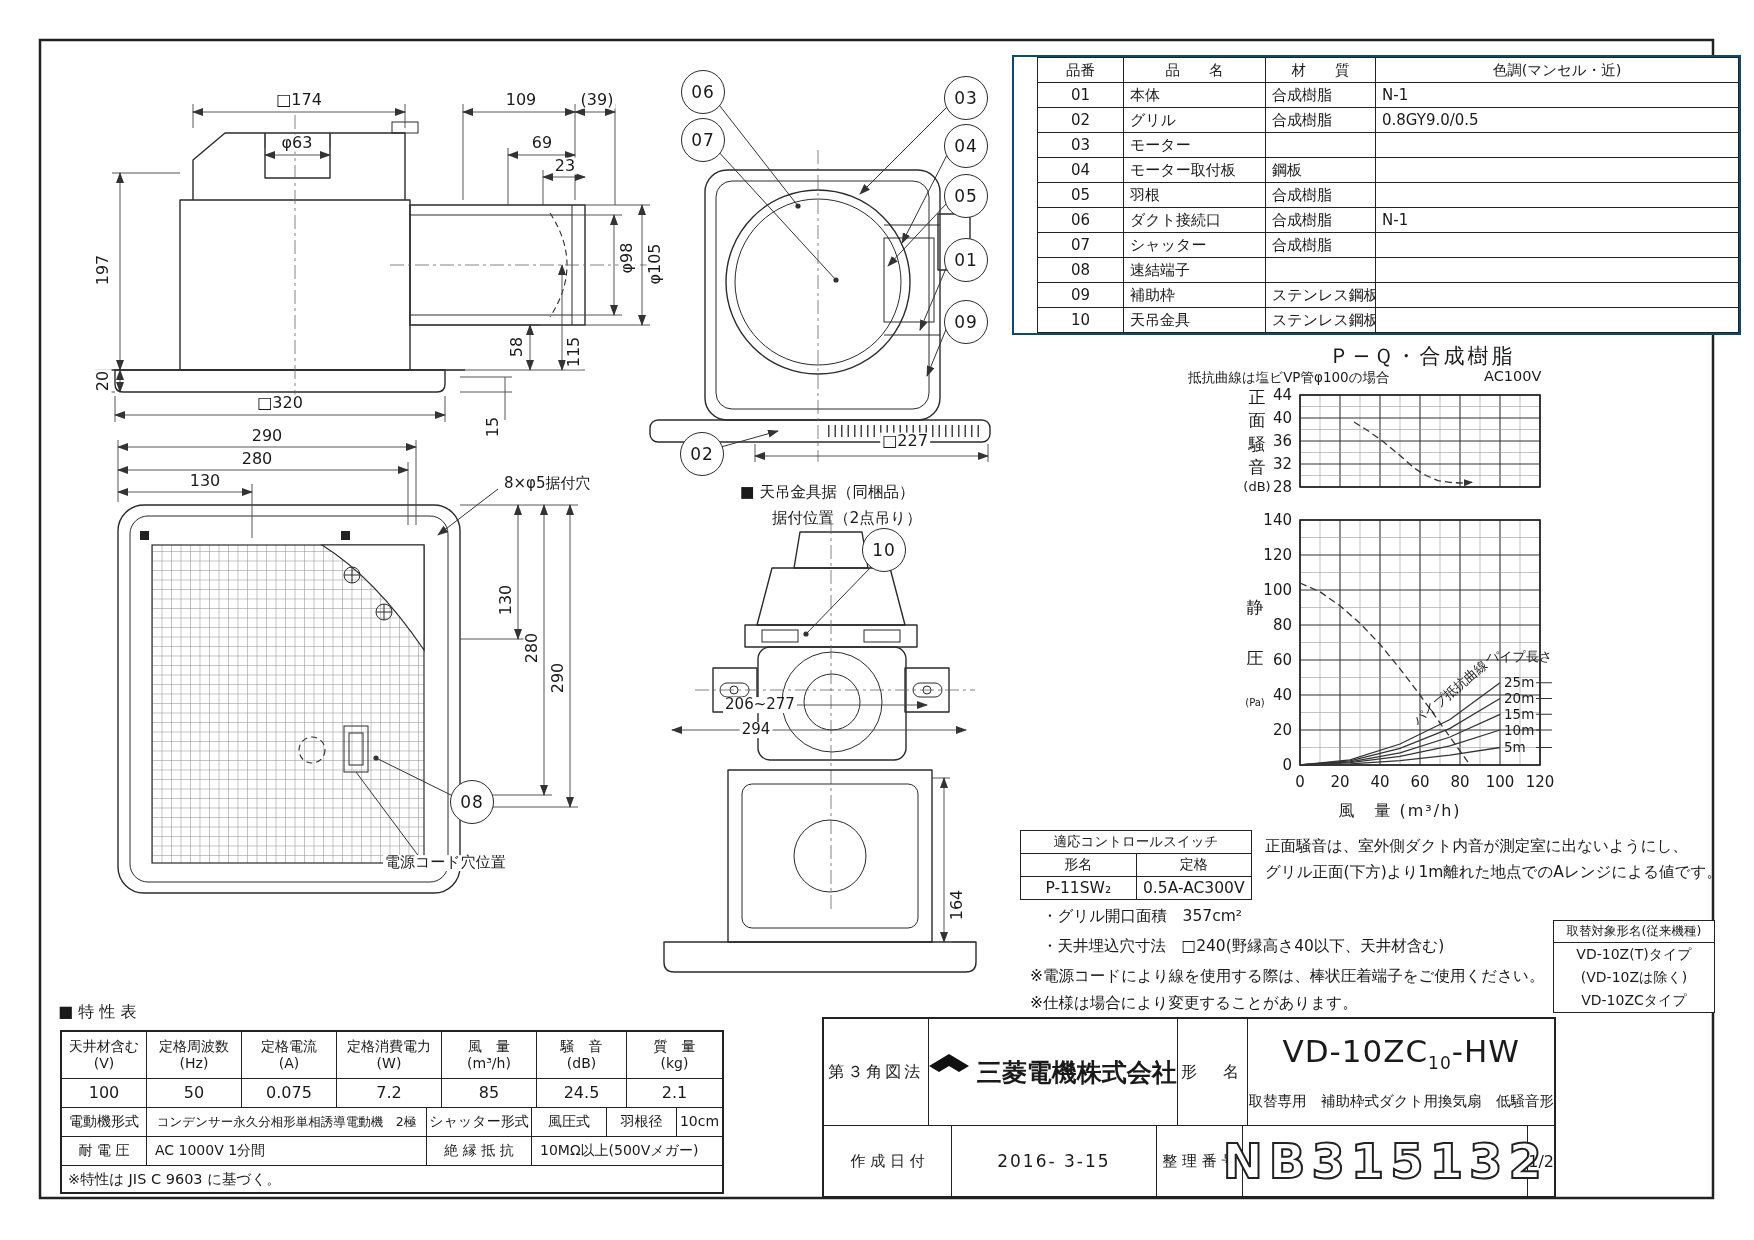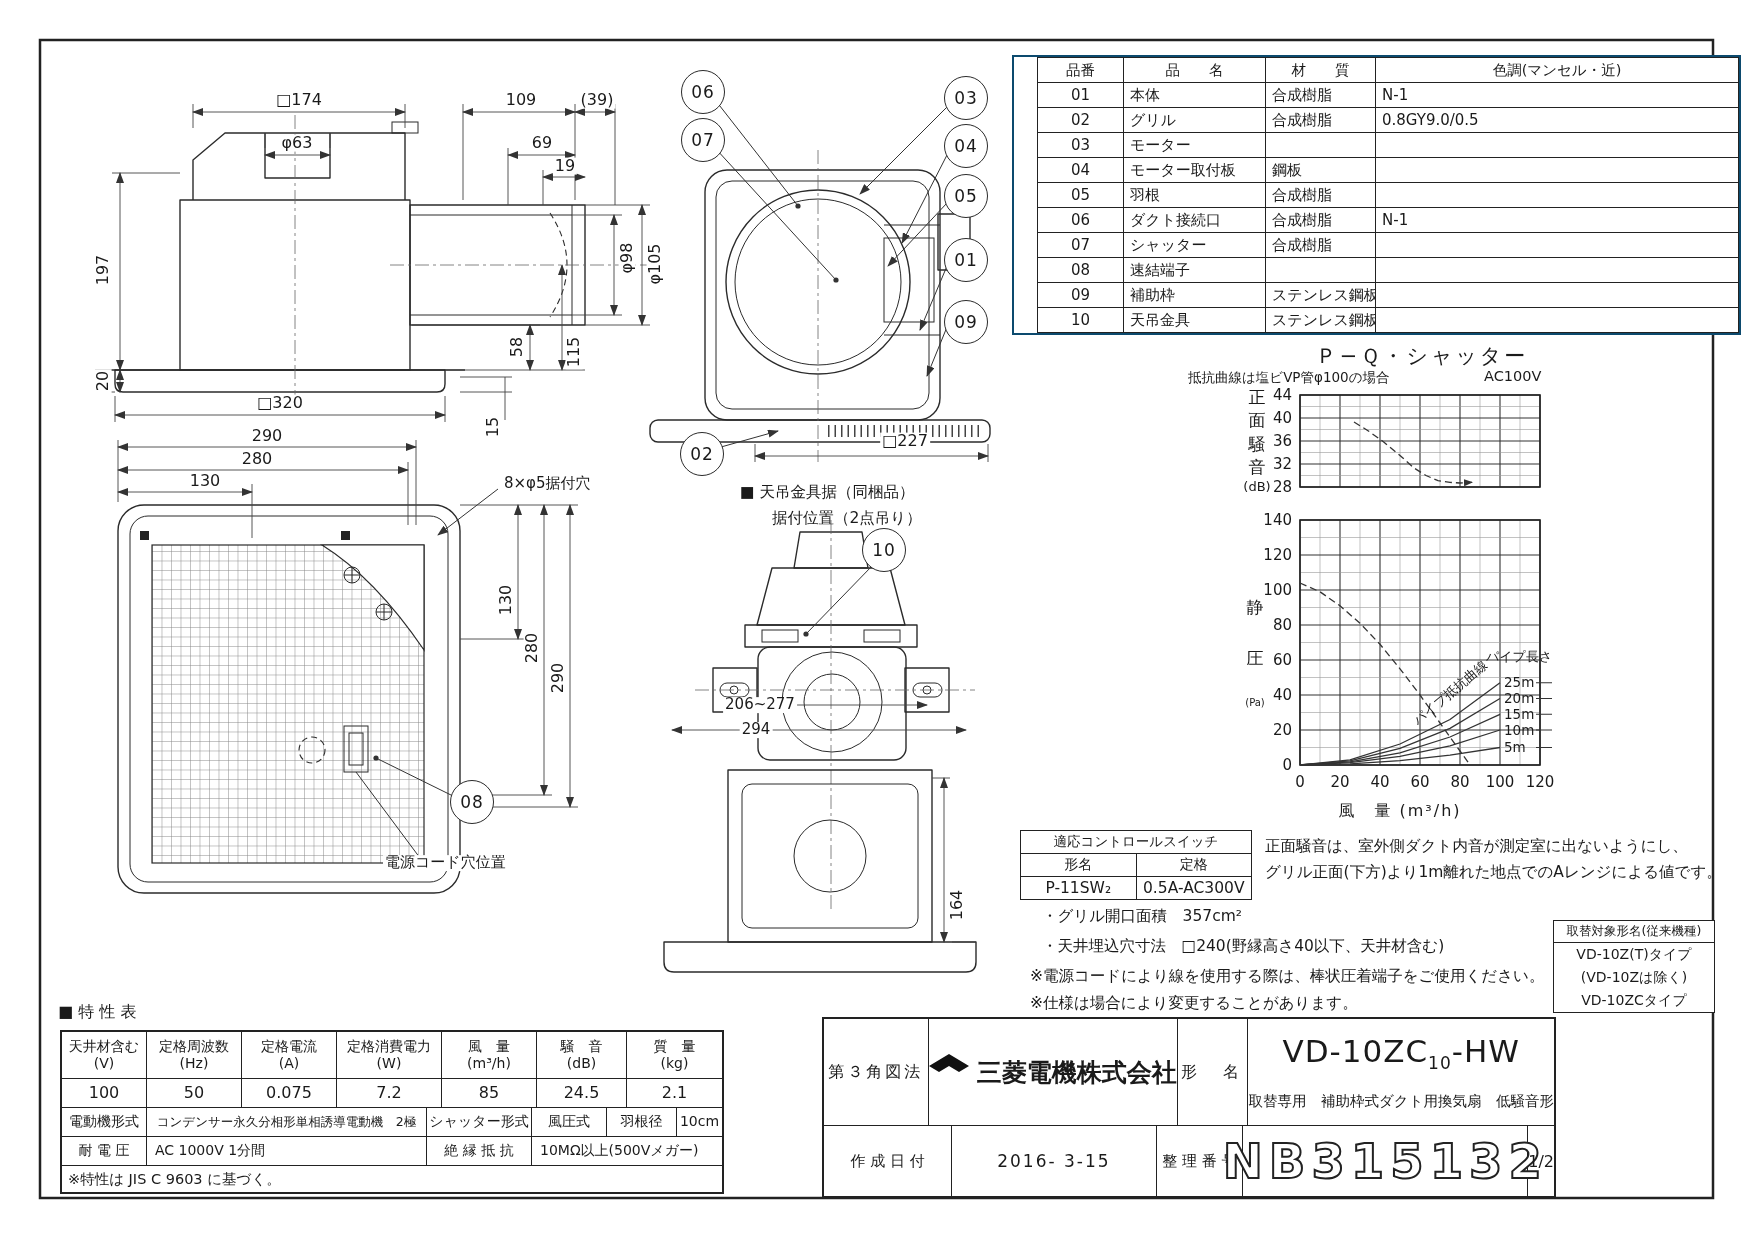--- a/index.html
+++ b/index.html
@@ -204,21 +204,21 @@
       <line class="dim" x1="944" y1="778" x2="944" y2="942" marker-start="url(#mb)" marker-end="url(#ma)"></line>
     </g>
   </svg>
 
   <div id="labels" class="abs" style="left:0;top:0">
       <div class="dlab" style="left: 299px; top: 100px; transform: translate(-50%, -50%);">□174</div>
       <div class="dlab" style="left: 521px; top: 100px; transform: translate(-50%, -50%);">109</div>
       <div class="dlab" style="left: 597px; top: 100px; transform: translate(-50%, -50%);">(39)</div>
       <div class="dlab" style="left: 297px; top: 143px; transform: translate(-50%, -50%);">φ63</div>
       <div class="dlab" style="left: 542px; top: 143px; transform: translate(-50%, -50%);">69</div>
-      <div class="dlab" style="left: 565px; top: 166px; transform: translate(-50%, -50%);">19</div>
+      <div class="dlab" style="left: 565px; top: 166px; transform: translate(-50%, -50%);">23</div>
       <div class="dlab" style="left: 103px; top: 270px; transform: translate(-50%, -50%) rotate(-90deg);">197</div>
       <div class="dlab" style="left: 103px; top: 381px; transform: translate(-50%, -50%) rotate(-90deg);">20</div>
       <div class="dlab" style="left: 280px; top: 403px; transform: translate(-50%, -50%);">□320</div>
       <div class="dlab" style="left: 517px; top: 347px; transform: translate(-50%, -50%) rotate(-90deg);">58</div>
       <div class="dlab" style="left: 574px; top: 352px; transform: translate(-50%, -50%) rotate(-90deg);">115</div>
       <div class="dlab" style="left: 493px; top: 427px; transform: translate(-50%, -50%) rotate(-90deg);">15</div>
       <div class="dlab" style="left: 627px; top: 258px; transform: translate(-50%, -50%) rotate(-90deg);">φ98</div>
       <div class="dlab" style="left: 655px; top: 264px; transform: translate(-50%, -50%) rotate(-90deg);">φ105</div>
       <div class="dlab" style="left: 905px; top: 441px; transform: translate(-50%, -50%);">□227</div>
       <div class="dlab" style="left: 267px; top: 436px; transform: translate(-50%, -50%);">290</div>
@@ -418,21 +418,21 @@
       <line x1="386" y1="368.5" x2="402" y2="368.5" stroke="#333" stroke-width="1"></line>
       <text x="354" y="388.75" font-size="13.5" fill="#1a1a1a">15m</text>
       <line x1="386" y1="384.25" x2="402" y2="384.25" stroke="#333" stroke-width="1"></line>
       <text x="354" y="404.5" font-size="13.5" fill="#1a1a1a">10m</text>
       <line x1="386" y1="400" x2="402" y2="400" stroke="#333" stroke-width="1"></line>
       <text x="354" y="422" font-size="13.5" fill="#1a1a1a">5m</text>
       <line x1="386" y1="417.5" x2="402" y2="417.5" stroke="#333" stroke-width="1"></line>
       <text x="336" y="331" font-size="13" fill="#1a1a1a">パイプ長さ</text>
       <text transform="translate(303,366) rotate(-40)" text-anchor="middle" font-size="13" fill="#1a1a1a">パイプ抵抗曲線</text>
     </svg>
-  <div class="chart-txt" style="left:1422px;top:356px;transform:translate(-50%,-50%);font-size:21px;letter-spacing:3px;">Ｐ−Ｑ・シャッター</div>
+  <div class="chart-txt" style="left:1422px;top:356px;transform:translate(-50%,-50%);font-size:21px;letter-spacing:3px;">Ｐ−Ｑ・合成樹脂</div>
   <div class="chart-txt" style="left:1188px;top:369px;font-size:13.5px;">抵抗曲線は塩ビVP管φ100の場合</div>
   <div class="chart-txt" style="left:1484px;top:368px;font-size:14.5px;">AC100V</div>
   <div id="ylab1" class="chart-txt" style="left:1238px;top:386px;width:38px;height:108px;display:flex;flex-direction:column;justify-content:space-between;align-items:center;font-size:17px;">
       <div>正</div>
       <div>面</div>
       <div>騒</div>
       <div>音</div>
       <div style="font-size: 13px;">(dB)</div>
     </div>
   <div id="ylab2" class="chart-txt" style="left:1234px;top:596px;width:42px;height:112px;display:flex;flex-direction:column;justify-content:space-between;align-items:center;font-size:17px;">

